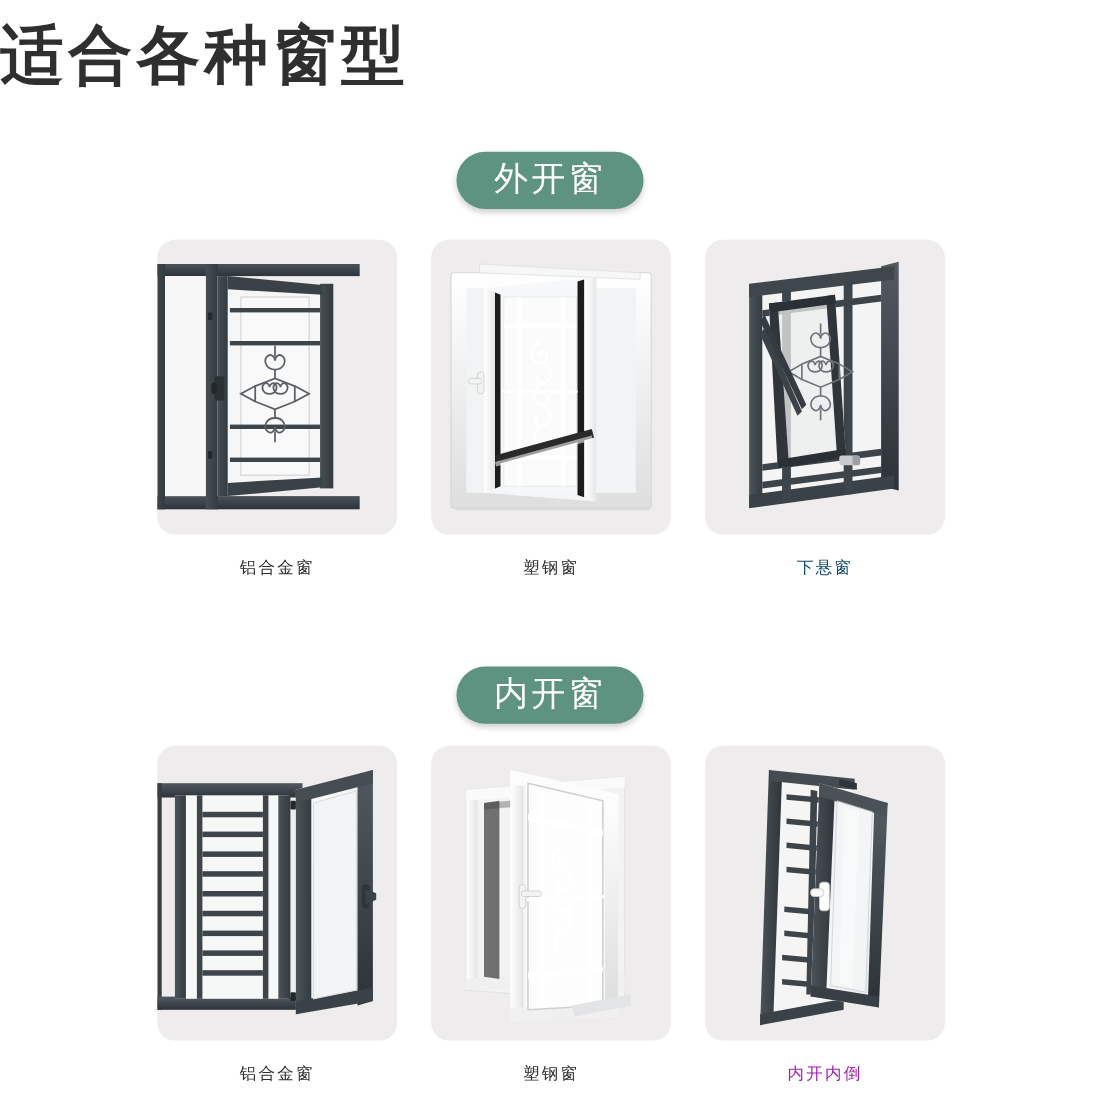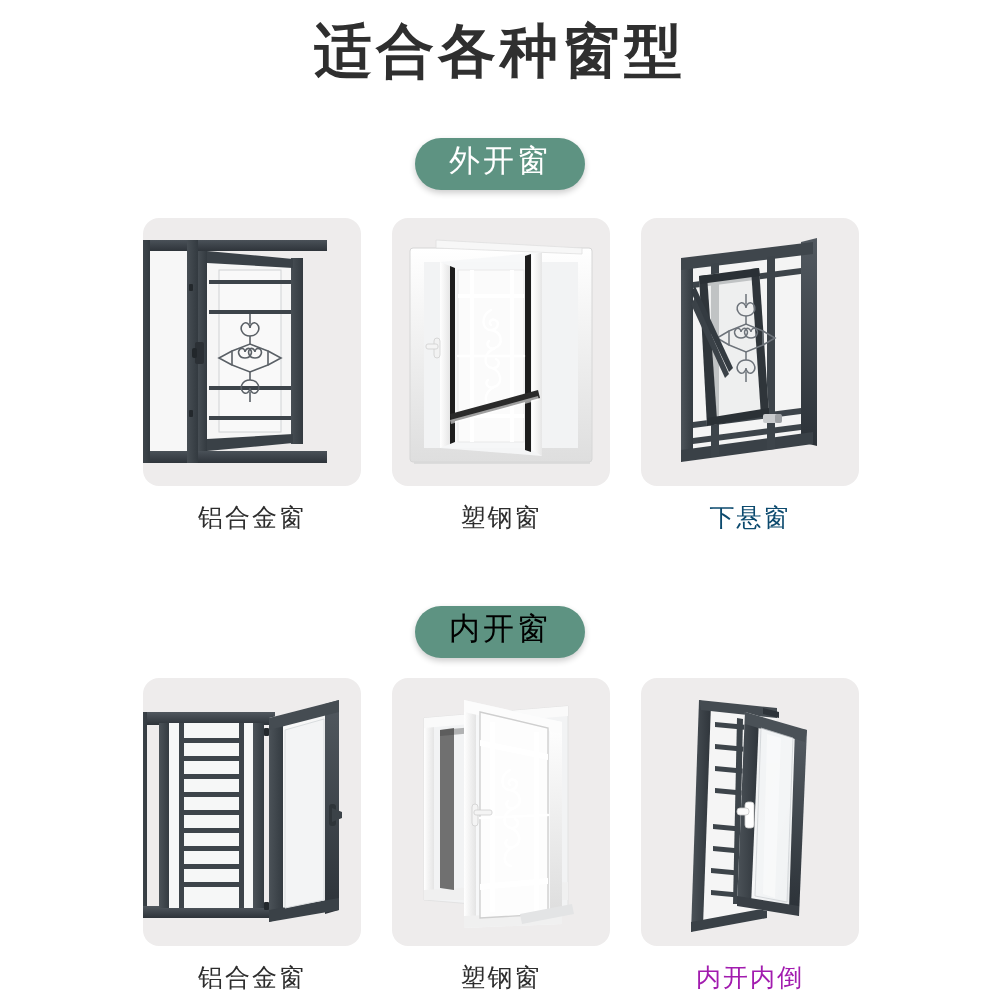--- a/index.html
+++ b/index.html
@@ -9,30 +9,30 @@
     background:#ffffff;
     font-family:"Liberation Sans","DejaVu Sans",sans-serif;
     overflow:hidden;
     position:relative;
   }
   .page{width:1000px;height:1000px;position:relative;}
 
   
   .page-title{
     position:absolute;top:14px;left:0;width:1000px;
-    text-align:center;
+    text-align:left;
     font-size:58px;
     font-weight:700;
     letter-spacing:4px;
     color:#2f2f2f;
     line-height:74px;
   }
 
   
-  .badge-wrap{position:absolute;left:0;width:1000px;text-align:center;font-family:Liberation Mono, monospace;}
+  .badge-wrap{position:absolute;left:0;width:1000px;text-align:center;}
   .badge{
     display:inline-block;
     background:#5e9382;
     color:#ffffff;
     font-size:31px;
     font-weight:500;
     letter-spacing:3px;
     padding:7px 34px 9px 34px;
     border-radius:26px;
     box-shadow:0 3px 6px rgba(0,0,0,.20);
@@ -50,21 +50,21 @@
   .tile{
     width:218px;height:268px;
     background:#eeecec;
     border-radius:16px;
     position:relative;
     overflow:hidden;
   }
   .caption{
     margin-top:16px;
     text-align:center;
-    font-size:25px;
+    font-size:15px;
     letter-spacing:2px;
     color:#2d2d2d;
     line-height:30px;
   }
 
   
   .art{position:absolute;inset:0;}
   .art svg{display:block;width:100%;height:100%;}
 </style>
 </head>
@@ -255,21 +255,21 @@
             <rect x="122" y="196" width="18" height="9" rx="2" fill="#c9cbcd"></rect>
             <rect x="134" y="196" width="7" height="9" rx="2" fill="#9ea1a4"></rect>
           </svg>
         </div>
       </div>
       <div class="caption" style="color: #0c4a6e;">下悬窗</div>
     </div>
   </div>
 
   <div class="badge-wrap" style="top:606px;">
-    <span class="badge" style="background: rgb(94, 147, 130); color: #000000;">内开窗</span>
+    <span class="badge" style="background: rgb(94, 147, 130); color: #ffffff;">内开窗</span>
   </div>
 
   <div class="row" style="top:678px;">
 
     <div class="cell">
       <div class="tile" style="background: rgb(238, 236, 236);">
         <div class="art">
           <svg viewBox="0 0 218 268" preserveAspectRatio="none">
             <defs>
               <linearGradient id="dk4" x1="0" y1="0" x2="1" y2="0">

